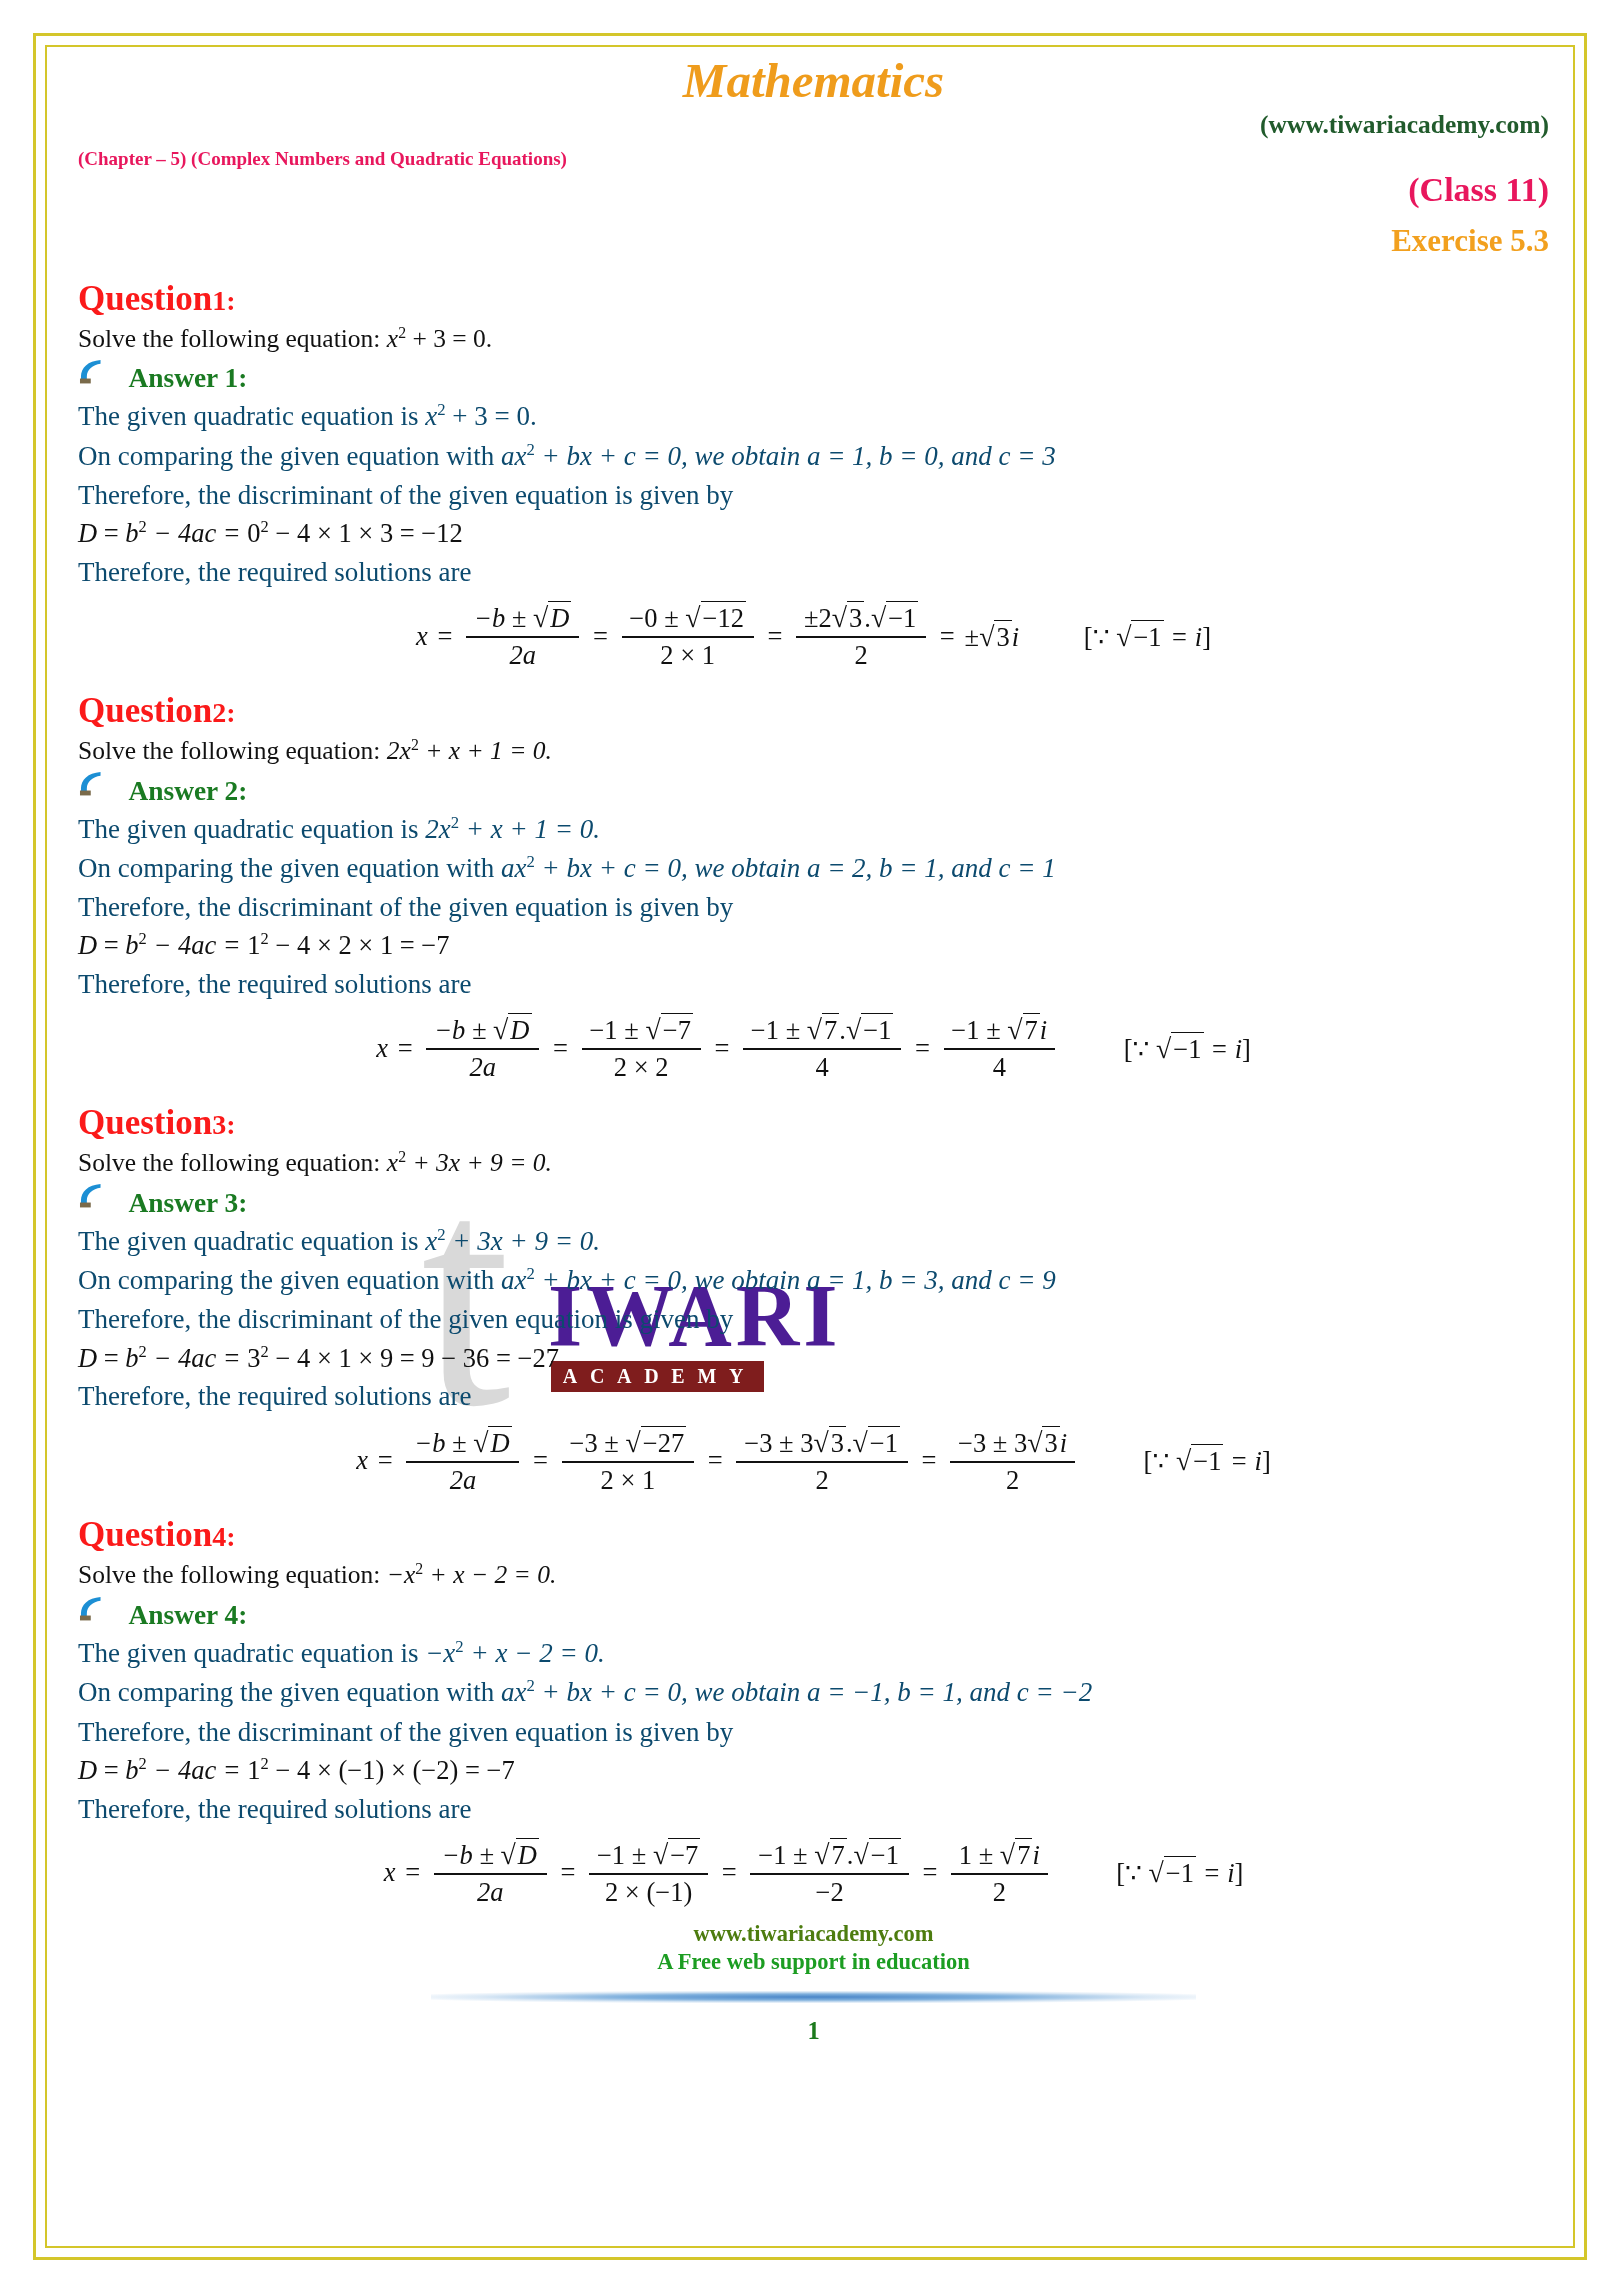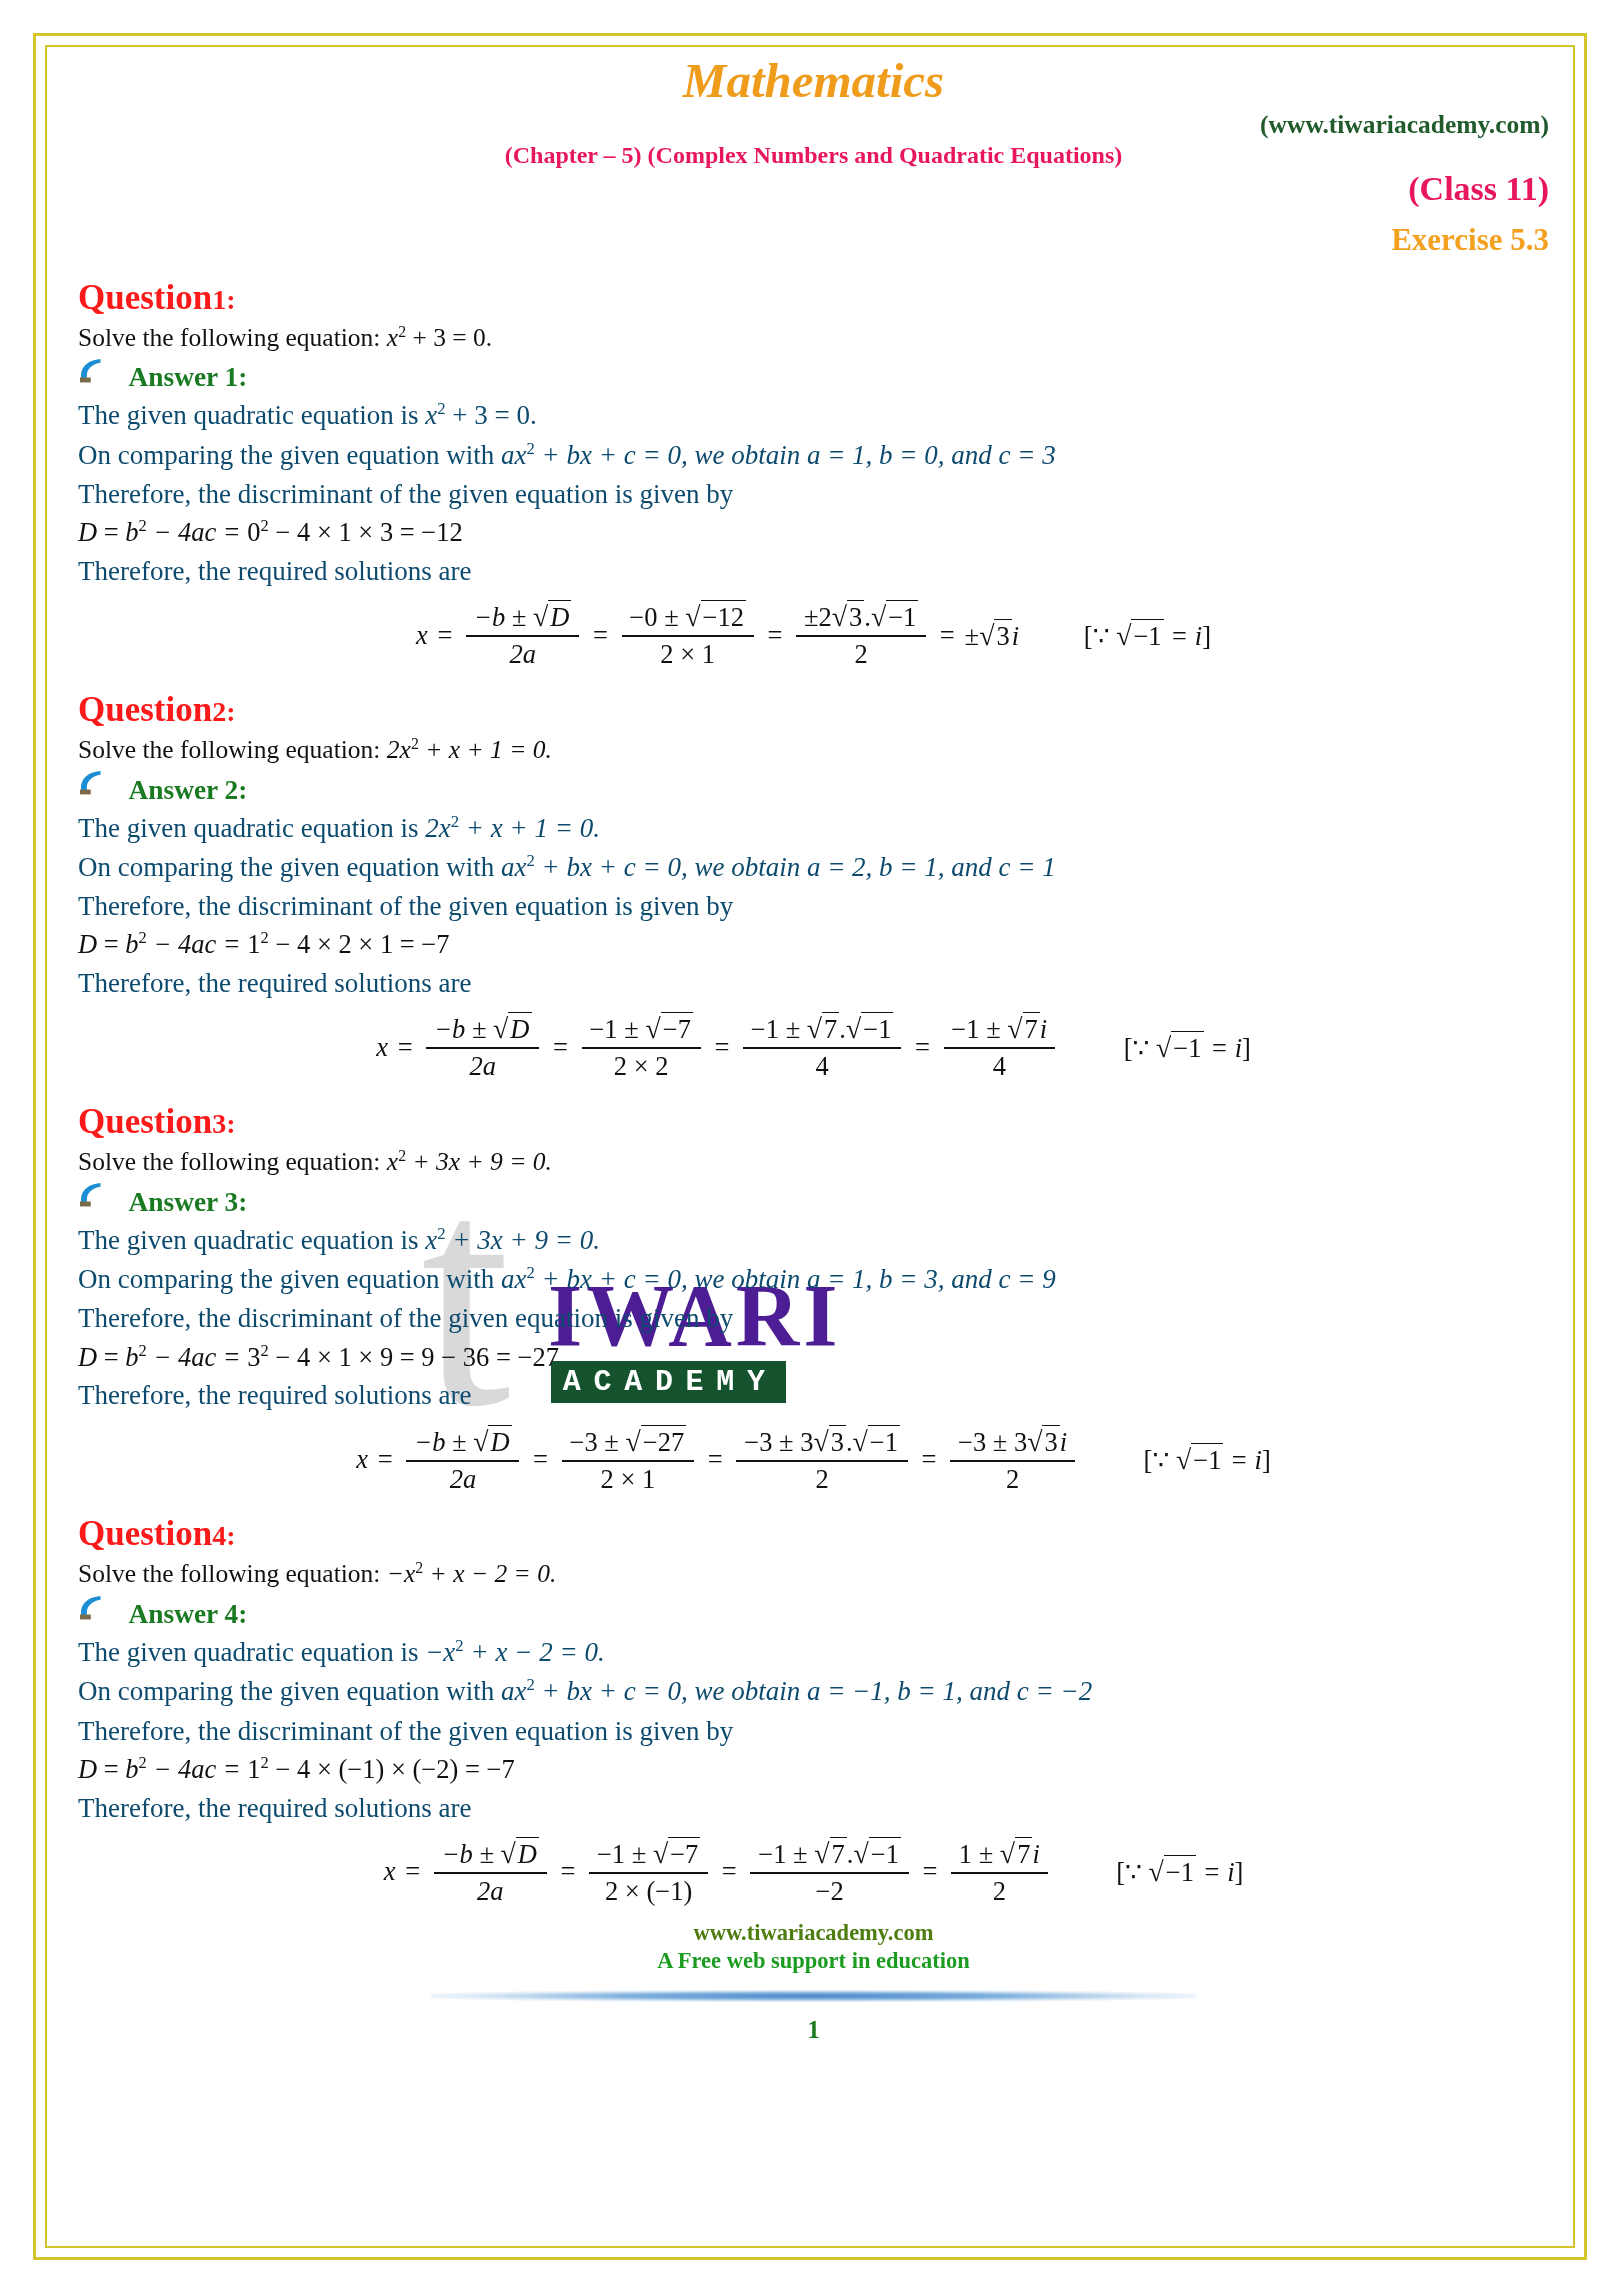--- a/index.html
+++ b/index.html
@@ -72,24 +72,24 @@
     font-family: "Liberation Serif", serif;
     font-size: 88px;
     letter-spacing: 3.9px;
     color: #4c1d95;
     font-weight: 700;
   }
   .wm-academy {
     position: absolute;
     left: 130px;
     top: 214px;
-    background: #14532d;
+    background: #7f1d1d;
     color: #ffffff;
-    font-family: Liberation Mono, monospace;
-    font-size: 30px;
+    font-family: Liberation Serif, serif;
+    font-size: 20px;
     font-weight: bold;
     letter-spacing: 12.7px;
     padding: 3.9px 7.8px 3.9px 11.8px;
   }
 
   
   .doc-body { position: relative; z-index: 2; }
   .title-main {
     text-align: center;
     font-family: "Liberation Serif", serif;
@@ -102,26 +102,25 @@
   }
   .title-site {
     text-align: right;
     font-family: "Liberation Serif", serif;
     font-weight: bold;
     font-size: 25.5px;
     color: #215b2c;
     margin-top: 3.9px;
   }
   .title-chapter {
-    text-align: center;
-    font-family: "Liberation Serif", serif;
-    font-weight: bold;
-    font-size: 24px;
+    font-family: "Liberation Serif", serif;
+    font-weight: bold;
+    font-size: 19px;
     color: #e8175d;
-    margin-top: 2px;
+    margin-top: 8px;
   }
   .title-class {
     text-align: right;
     font-family: "Liberation Serif", serif;
     font-weight: bold;
     font-size: 34px;
     color: #e8175d;
     margin-top: 1px;
   }
   .title-exercise {

